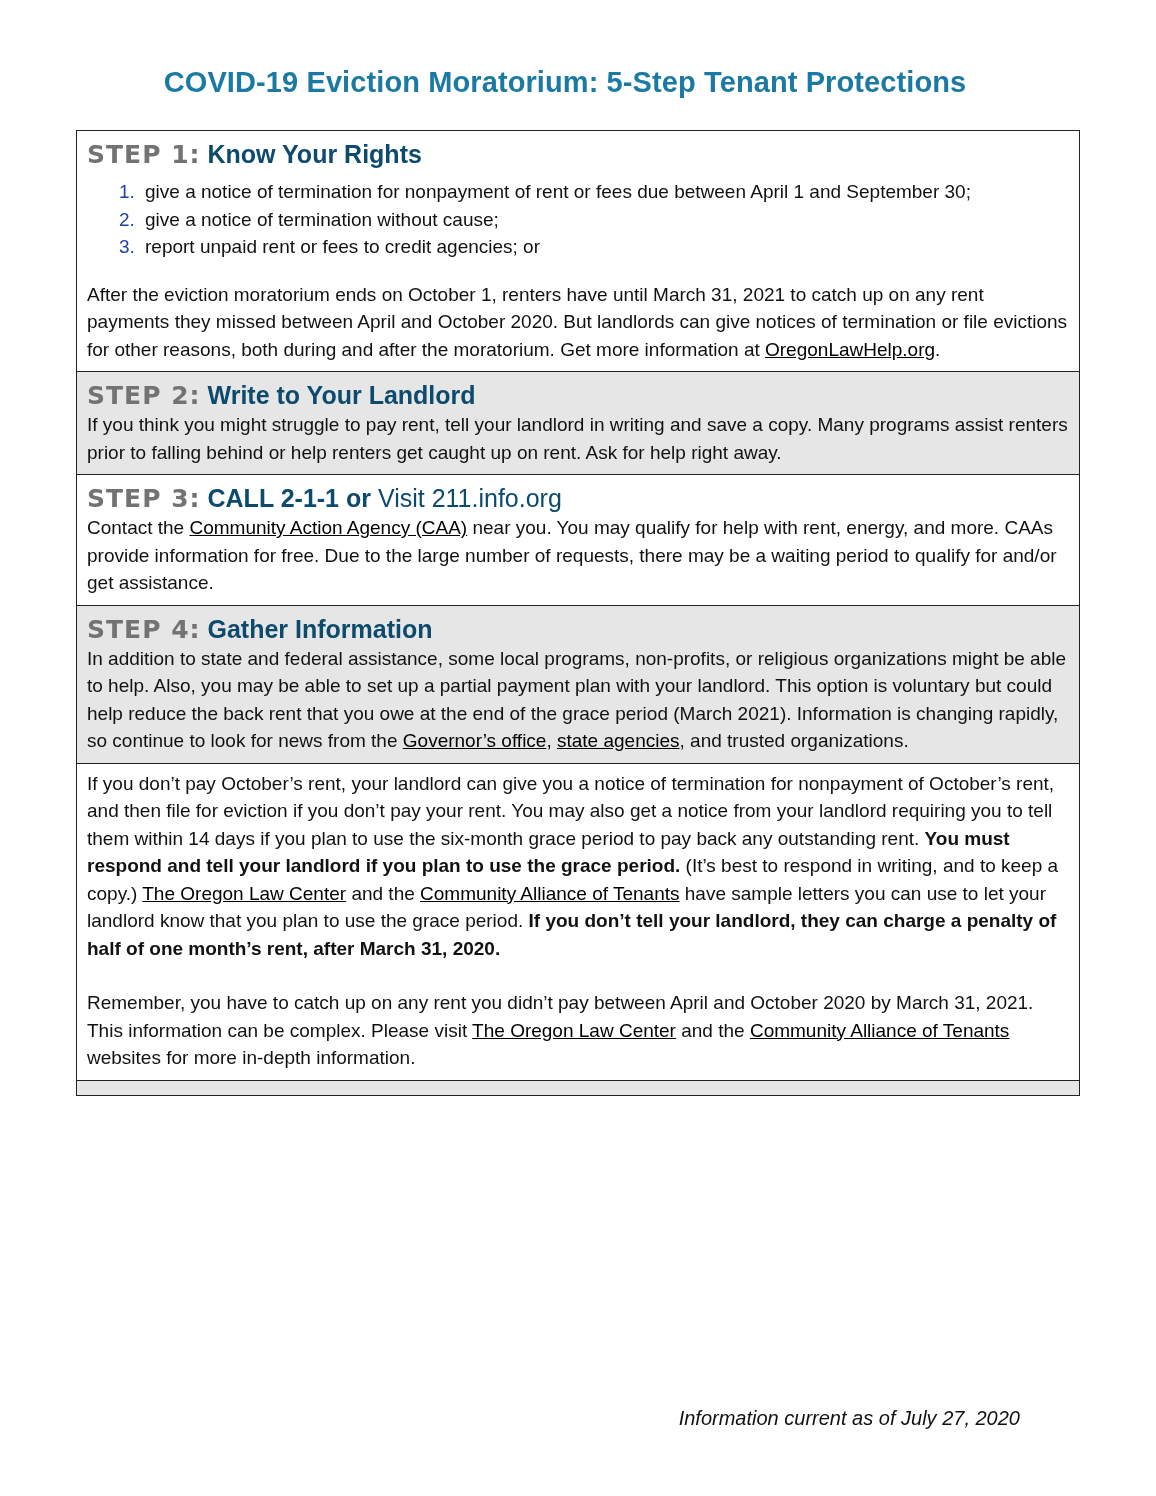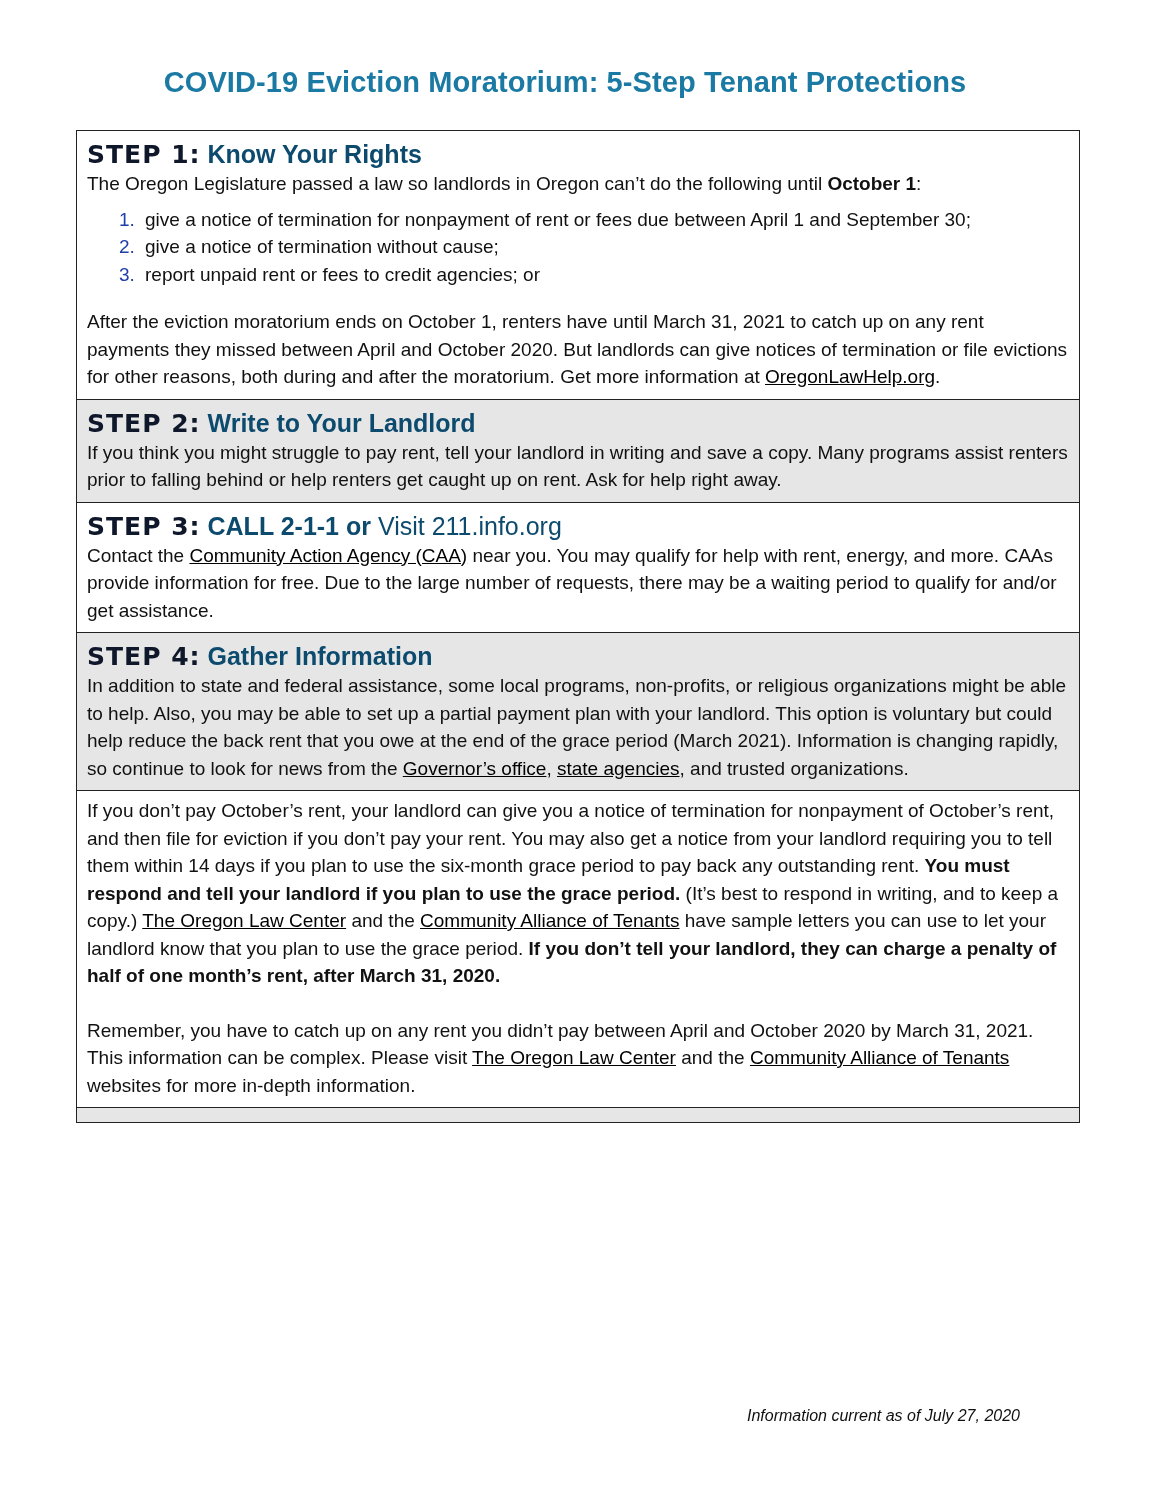--- a/index.html
+++ b/index.html
@@ -3,46 +3,45 @@
 <meta charset="utf-8">
 <style>
   html, body { margin:0; padding:0; background:#ffffff; }
   body { width:1156px; height:1496px; position:relative; font-family:"Liberation Sans", sans-serif; color:#111; }
   .title { position:absolute; left:9px; top:66px; width:1112px; text-align:center; font-family:"Liberation Sans", sans-serif; font-weight:bold; font-size:29px; color:#1b7aa3; letter-spacing:0.1px; }
   .box { position:absolute; left:76px; top:130px; width:1002px; border:1px solid #222; }
   .sec { border-bottom:1px solid #222; padding:6px 10px 8px 10px; font-family:"Liberation Sans Narrow","Liberation Sans", sans-serif; font-size:19px; line-height:27.5px; }
   .sec:last-child { border-bottom:none; }
   .gray { background:#e6e6e6; }
   .hd { font-size:25px; line-height:34px; font-weight:bold; margin-bottom:-2px; }
-  .step { font-family:"DejaVu Sans", sans-serif; font-weight:bold; color:#0f172a; font-size:25px; letter-spacing:1px; }
+  .step { font-family:"DejaVu Sans", sans-serif; font-weight:bold; color:#737373; font-size:25px; letter-spacing:1px; }
   .hdtxt { font-family:"Liberation Sans", sans-serif; font-weight:bold; font-size:25px; color:#0c4a6e; }
   .hdnorm { font-weight:normal; }
   p { margin:0; }
   .gap { height:12px; }
   ol { margin:8px; padding:0; list-style:none; }
   ol li { padding-left:24px; }
   .num { color:#1f3ea8; display:inline-block; width:26px; }
   a { color:#000000; text-decoration:underline;text-align:center; }
   b { font-weight:bold; }
-  .footer { position:absolute; right:136px; top:1407px; font-style:italic; font-size:16px; font-family:"Liberation Sans", sans-serif; color:#111; }
+  .footer { position:absolute; right:136px; top:1407px; font-style:italic; font-size:20px; font-family:"Liberation Sans", sans-serif; color:#111; }
   .take { font-family:"Liberation Sans", sans-serif; font-weight:bold; font-size:26px; }
 </style>
 </head>
 <body>
 
 <div class="title">COVID-19 Eviction Moratorium: 5-Step Tenant Protections</div>
 
 <div class="box">
 
   <div class="sec">
     <div class="hd">
       <span class="step">STEP 1:</span>
       <span class="hdtxt">Know Your Rights</span>
     </div>
-    <p><span>The Oregon Legislature passed a law so landlords in Oregon can’t do the following until </span><b>October 1</b><span>:</span></p>
     <ol>
       <li><span class="num">1.</span><span>give a notice of termination for nonpayment of rent or fees due between April 1 and September 30;</span></li>
       <li><span class="num">2.</span><span>give a notice of termination without cause;</span></li>
       <li><span class="num">3.</span><span>report unpaid rent or fees to credit agencies; or</span></li>
     </ol>
     <div class="gap"></div>
     <p><span>After the eviction moratorium ends on October 1, renters have until March 31, 2021 to catch up on any rent payments they missed between April and October 2020. But landlords can give notices of termination or file evictions for other reasons, both during and after the moratorium. Get more information at </span><a>OregonLawHelp.org</a><span>.</span></p>
   </div>
 
   <div class="sec gray">

